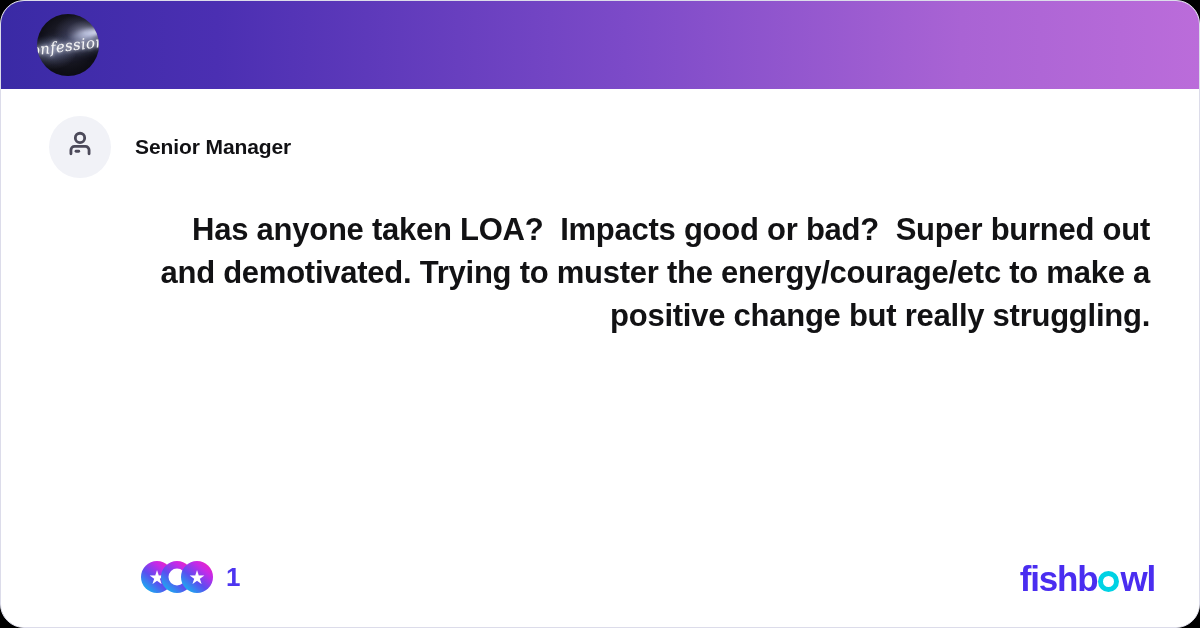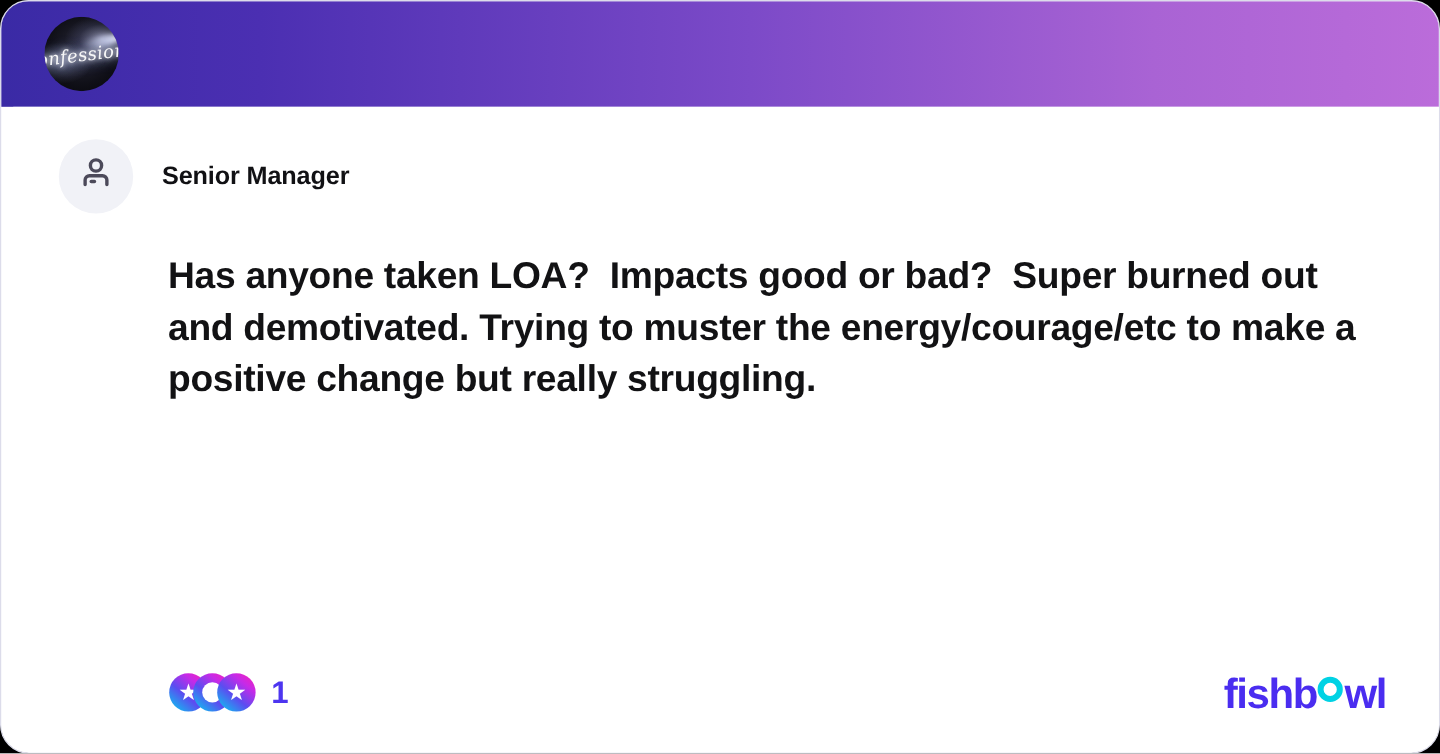--- a/index.html
+++ b/index.html
@@ -135,20 +135,21 @@
     position: absolute;
     left: 129px;
     top: 119px;
     width: 1010px;
     font-size: 31px;
     font-weight: bold;
     line-height: 43px;
     color: #121214;
     letter-spacing: -0.25px;
     white-space: pre-wrap;
+    text-align: right;
   }
 
   
   .footer {
     position: absolute;
     left: 0;
     bottom: 0;
     width: 1200px;
     height: 90px;
   }
@@ -199,21 +200,21 @@
   .brand {
     position: absolute;
     right: 56px;
     bottom: 33px;
     font-size: 35px;
     font-weight: bold;
     color: #4a2df0;
     letter-spacing: -1.2px;
     line-height: 1;
     display: flex;
-    align-items: flex-start;
+    align-items: center;
   }
   .brand .brand-o {
     display: inline-block;
     width: 21px;
     height: 21px;
     border: 5px solid #00d2e4;
     border-radius: 50%;
     box-sizing: border-box;
     margin: 0 1px;
     position: relative;

